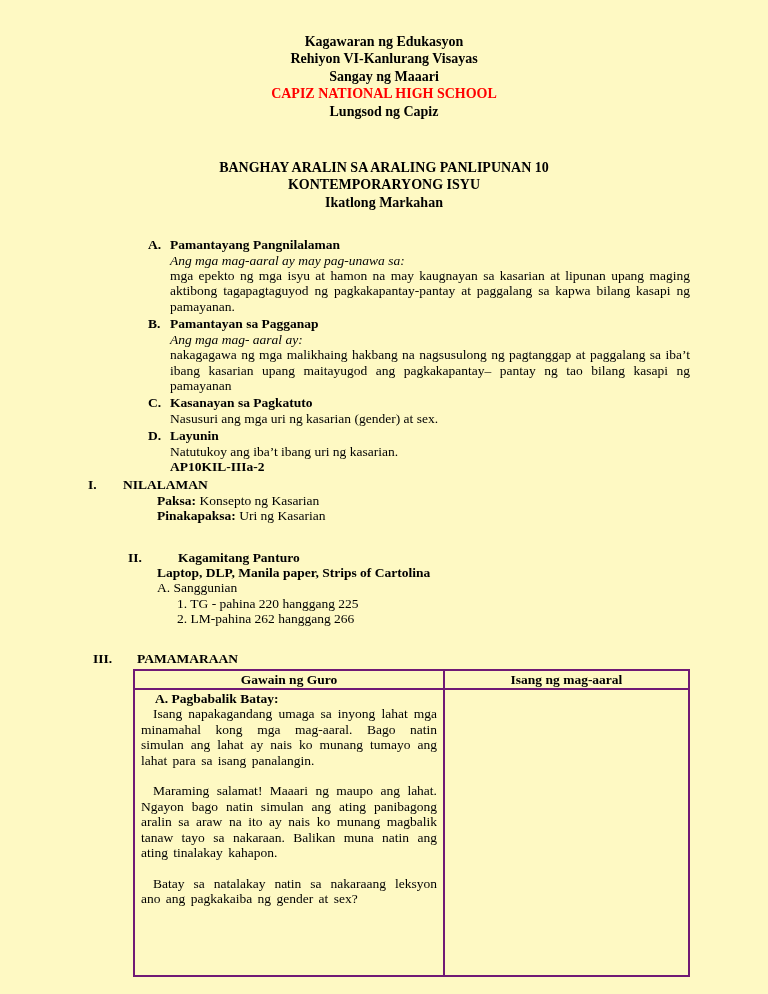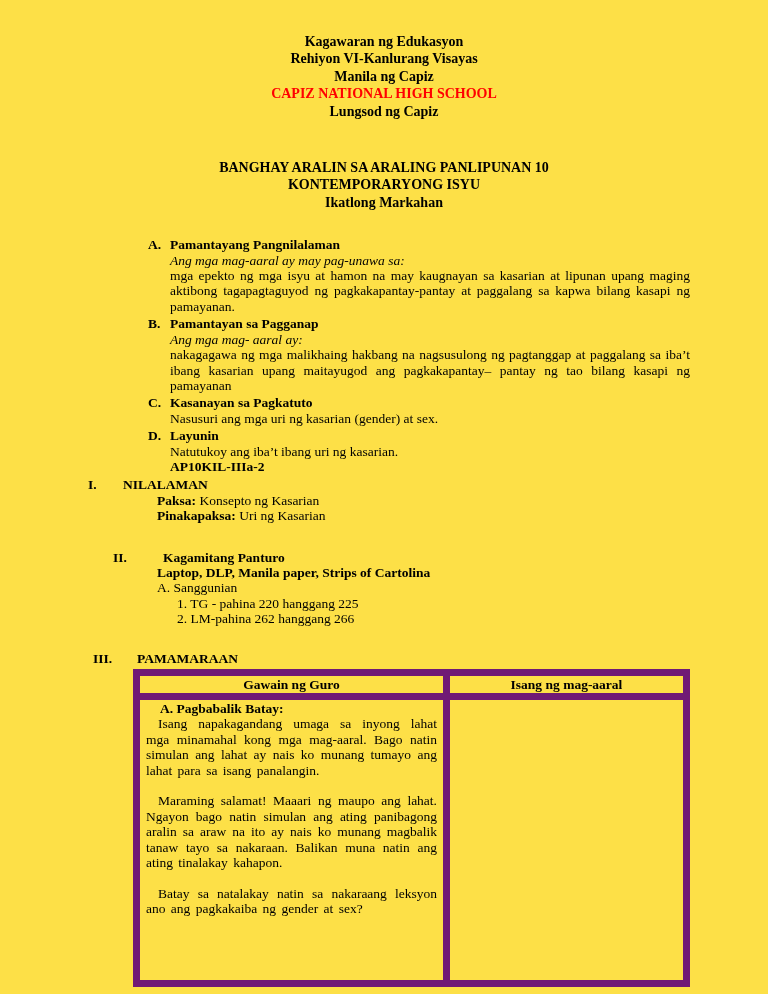--- a/index.html
+++ b/index.html
@@ -2,21 +2,21 @@
 <html><head>
 <meta charset="utf-8">
 <style>
   * { margin: 0; padding: 0; box-sizing: border-box; }
   html, body { background: #ffffff; }
   .page {
     position: relative;
     width: 768px;
     height: 994px;
     margin: 0 auto;
-    background: #fde047;
+    background: #fef9c3;
     color: #000000;
     font-family: "Liberation Serif", serif;
     overflow: hidden;
   }
   
   .doc-header {
     padding-top: 33px;
     text-align: center;
     font-weight: bold;
     font-size: 14px;
@@ -40,39 +40,39 @@
   .b  { font-weight: bold; }
   .bi { font-weight: normal; font-style: italic; }
   .just { text-align: justify; }
 
   .litem { display: flex; margin-left: 60px; margin-top: 2px; }
   .lmark { width: 22px; flex: 0 0 22px; font-weight: bold; }
   .lbody { flex: 1; }
 
   .roman-row { display: flex; margin-top: 3px; font-weight: bold; }
   .roman-row .rmark { width: 35px; flex: 0 0 35px; }
-  .roman-row.r2 { margin-left: 25px; margin-top: 26px; }
+  .roman-row.r2 { margin-left: 40px; margin-top: 26px; }
   .roman-row.r2 .rmark { width: 50px; flex: 0 0 50px; }
   .roman-row.r3 { margin-left: 5px; margin-top: 24px; }
   .roman-row.r3 .rmark { width: 44px; flex: 0 0 44px; }
 
   .ind-paksa { margin-left: 69px; }
   .ind-ref   { margin-left: 89px; }
 
   
   .proc-table {
     margin: 3px 0 0 45px;
     width: 557px;
     border-collapse: collapse;
     table-layout: fixed;
     font-size: 13.5px;
     line-height: 15.4px;
   }
   .proc-table th, .proc-table td {
-    border: 7px solid #701a75;
+    border: 2px solid #701a75;
     vertical-align: top;
     margin-left: 28px;
   }
   .proc-table th {
     height: 18px;
     font-weight: bold;
     text-align: center;
     line-height: 17px;
   }
   .proc-table td { height: 287px; padding: 1px 6px 2px 6px; }
@@ -81,21 +81,21 @@
   .cell-par.spaced { margin-top: 15.4px; }
 </style>
 </head>
 <body>
 
 <div class="page">
 
   <div class="doc-header">
     <div>Kagawaran ng Edukasyon</div>
     <div>Rehiyon VI-Kanlurang Visayas</div>
-    <div>Manila ng Capiz</div>
+    <div>Sangay ng Maaari</div>
     <div class="accent-red" style="color: rgb(255, 0, 0);">CAPIZ NATIONAL HIGH SCHOOL</div>
     <div>Lungsod ng Capiz</div>
   </div>
 
   <div class="title-block">
     <div>BANGHAY ARALIN SA ARALING PANLIPUNAN 10</div>
     <div>KONTEMPORARYONG ISYU</div>
     <div>Ikatlong Markahan</div>
   </div>
 

